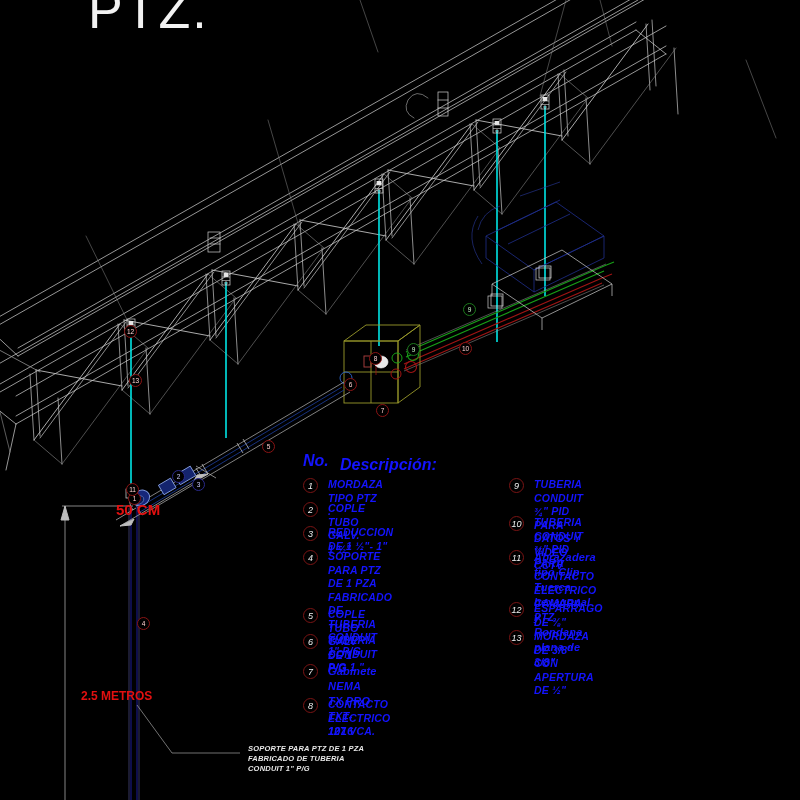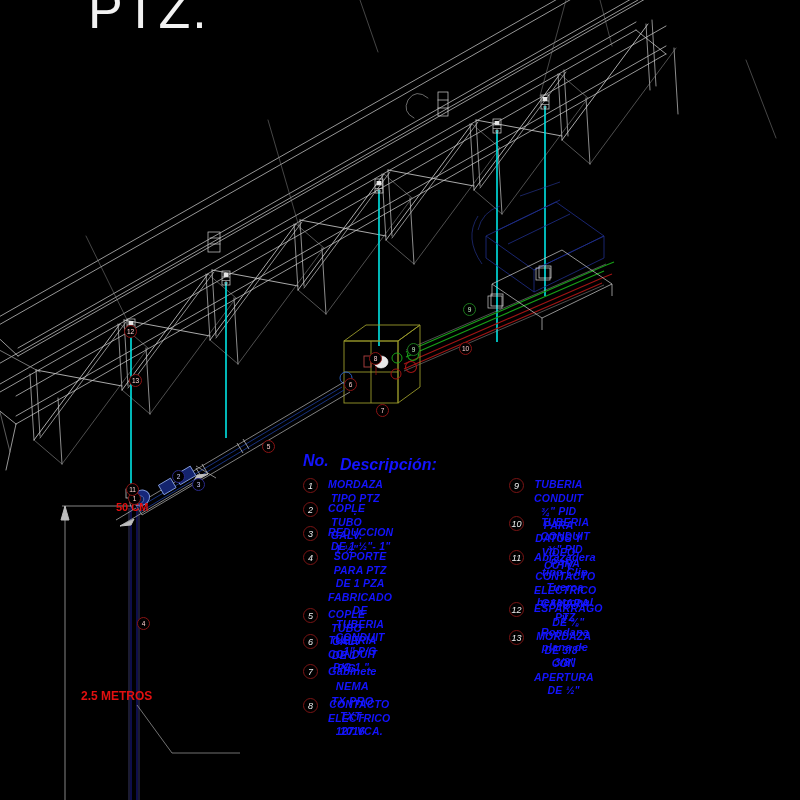--- a/index.html
+++ b/index.html
@@ -1,18 +1,18 @@
 <!DOCTYPE html>
 <html><head>
 <meta charset="utf-8">
 <title>PTZ CAD Drawing</title>
 <style>
   html,body{margin:0;padding:0;background:#000;}
   body{width:800px;height:800px;overflow:hidden;font-family:"Liberation Sans",sans-serif;}
-  #stage{position:relative;width:800px;height:800px;background:#000;overflow:hidden;text-align:center;}
+  #stage{position:relative;width:800px;height:800px;background:#000;overflow:hidden;}
   #cad{position:absolute;left:0;top:0;width:800px;height:800px;}
 
   
   .title{
     position:absolute;left:88px;top:-20px;
     color:#f2f2f2;font-size:52px;font-weight:400;
     letter-spacing:2px;font-family:"Liberation Sans",sans-serif;
     white-space:nowrap;
   }
 
@@ -41,21 +41,21 @@
     line-height:13.5px;font-family:"Liberation Sans",sans-serif;
     white-space:pre-line;letter-spacing:.2px;
   }
   .ltext.thin{font-weight:bold;font-size:11px;line-height:15px;}
 
   
   .dim{
     position:absolute;color:#e21010;font-size:12px;font-weight:bold;
     font-family:"Liberation Sans",sans-serif;white-space:nowrap;
   }
-  .dim.cm{left:116px;top:501px;font-size:11px;}
+  .dim.cm{left:116px;top:501px;font-size:15px;}
   .dim.m{left:49px;top:689px;font-size:12px;margin-left:32px;}
 
   
   .note{
     position:absolute;left:248px;top:744px;
     color:#e8e8e8;font-size:7.5px;font-style:italic;font-weight:bold;
     line-height:10px;white-space:pre-line;
     font-family:"Liberation Sans",sans-serif;letter-spacing:.2px;
   }
 
@@ -357,20 +357,23 @@
       </g>
     </g>
 
   </svg>
 
   <div class="title">PTZ.</div>
 
   <div class="dim cm">50 CM</div>
   <div class="dim m">2.5 METROS</div>
 
+  <div class="note">SOPORTE PARA  PTZ DE 1 PZA
+FABRICADO DE TUBERIA
+CONDUIT 1" P/G</div>
 
   <div class="legend">
     <div class="legend-head">
       <span class="h no">No.</span>
       <span class="h desc">Descripción:</span>
     </div>
 
     <div class="lrow" style="left:0;top:26px;">
       <span class="bullet">1</span>
       <span class="ltext">MORDAZA TIPO PTZ .</span>

